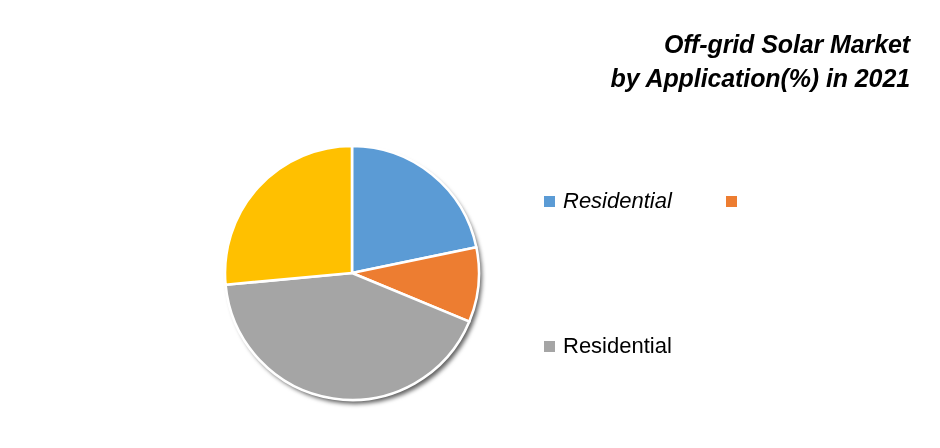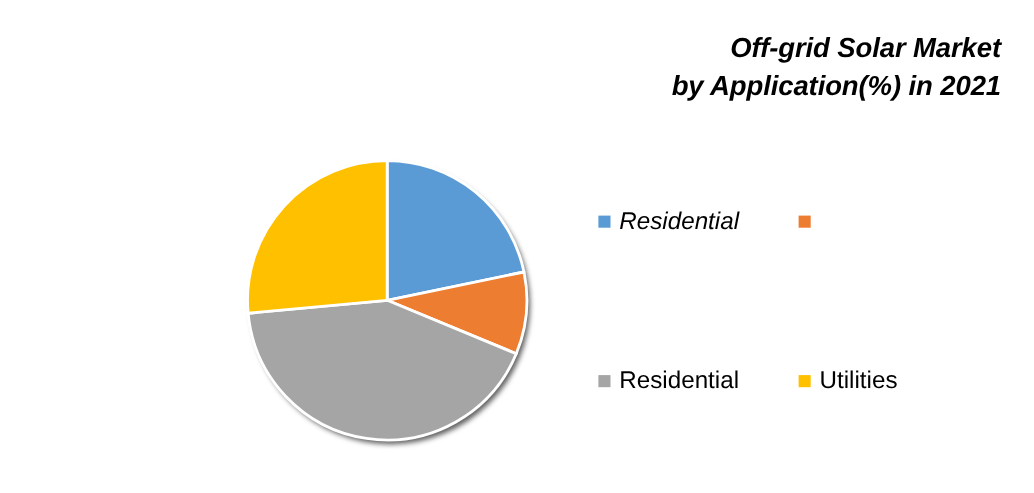--- a/index.html
+++ b/index.html
@@ -137,20 +137,16 @@
         </div>
         <div class="legend-entry col-1">
           <span class="legend-swatch" style="background: rgb(237, 125, 49);"></span>
         </div>
       </div>
       <div class="legend-row row-1">
         <div class="legend-entry col-0">
           <span class="legend-swatch" style="background: rgb(165, 165, 165);"></span>
           <span class="legend-label">Residential</span>
         </div>
-        <div class="legend-entry col-1">
-          <span class="legend-swatch" style="background: rgb(255, 192, 0);"></span>
-          <span class="legend-label">Utilities</span>
-        </div>
       </div>
     </div>
 
 </div>
 
 </body></html>

